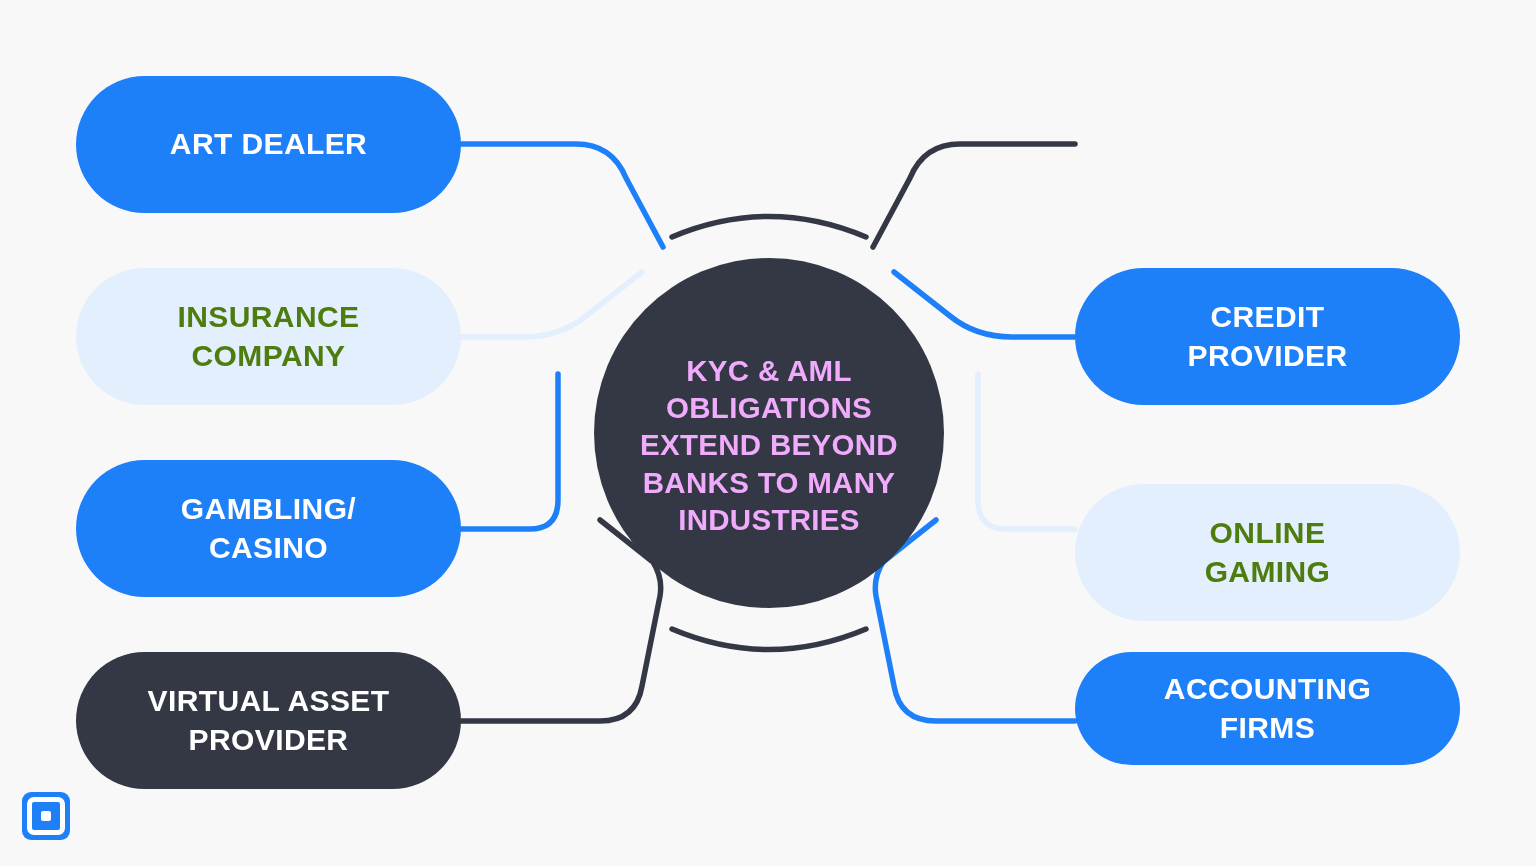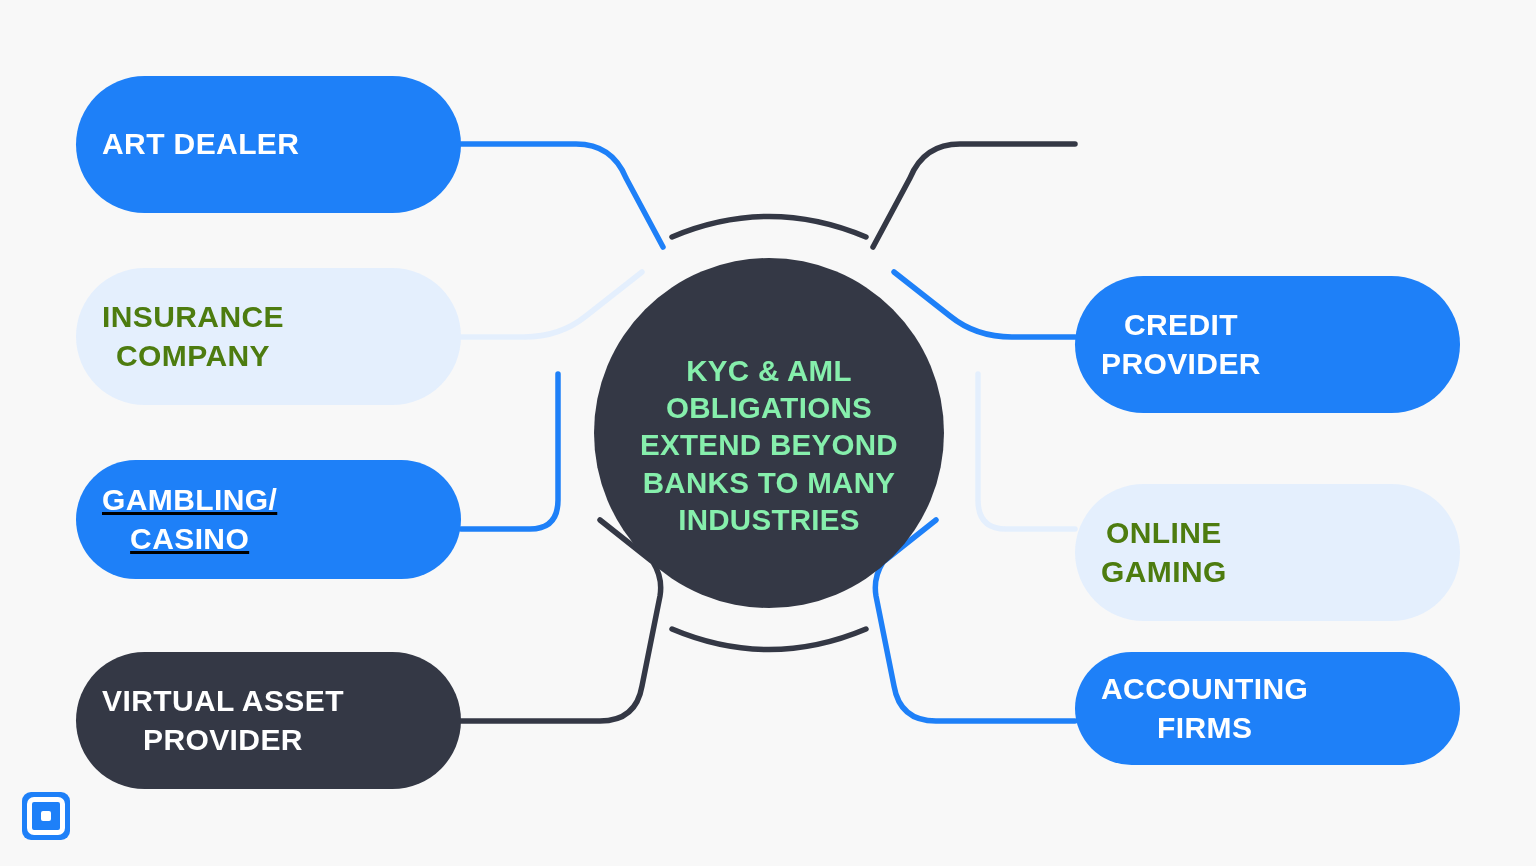--- a/index.html
+++ b/index.html
@@ -36,36 +36,37 @@
     width: 350px;
     height: 350px;
     border-radius: 50%;
     background: #343845;
     display: flex;
     align-items: center;
     justify-content: center;
     z-index: 3;
   }
   .hub-text {
-    color: #86efac;
+    color: #f0abfc;
     font-size: 29.5px;
     line-height: 1.26;
     font-weight: 700;
     letter-spacing: 0.3px;
     text-align: center;
     width: 310px;
     text-transform: uppercase;
     margin-top: 24px;
   }
 
   
   .node {
     position: absolute;
     display: flex;
     align-items: center;
+    justify-content: center;
     border-radius: 999px;
     z-index: 2;
     box-sizing: border-box;
     padding: 0 26px;
   }
   .node-label {
     font-size: 30px;
     font-weight: 700;
     line-height: 1.27;
     letter-spacing: 0.4px;
@@ -126,32 +127,32 @@
 
   <div class="node theme-blue" style="left:76px; top:76px; width:385px; height:137px;">
     <div class="node-label">ART DEALER</div>
   </div>
 
   <div class="node theme-pale" style="left:76px; top:268px; width:385px; height:137px;">
     <div class="node-label">INSURANCE
 COMPANY</div>
   </div>
 
-  <div class="node theme-blue" style="left:76px; top:460px; width:385px; height:119px;text-decoration:underline;">
+  <div class="node theme-blue" style="left:76px; top:460px; width:385px; height:137px;">
     <div class="node-label">GAMBLING/
 CASINO</div>
   </div>
 
   <div class="node theme-dark" style="left:76px; top:652px; width:385px; height:137px;">
     <div class="node-label">VIRTUAL ASSET
 PROVIDER</div>
   </div>
 
 
-  <div class="node theme-blue" style="left:1075px; top:276px; width:385px; height:137px;">
+  <div class="node theme-blue" style="left:1075px; top:268px; width:385px; height:137px;">
     <div class="node-label">CREDIT
 PROVIDER</div>
   </div>
 
   <div class="node theme-pale" style="left:1075px; top:460px; width:385px; height:137px;margin-top:24px;">
     <div class="node-label">ONLINE
 GAMING</div>
   </div>
 
   <div class="node theme-blue" style="left:1075px; top:652px; width:385px; height:113px;">

